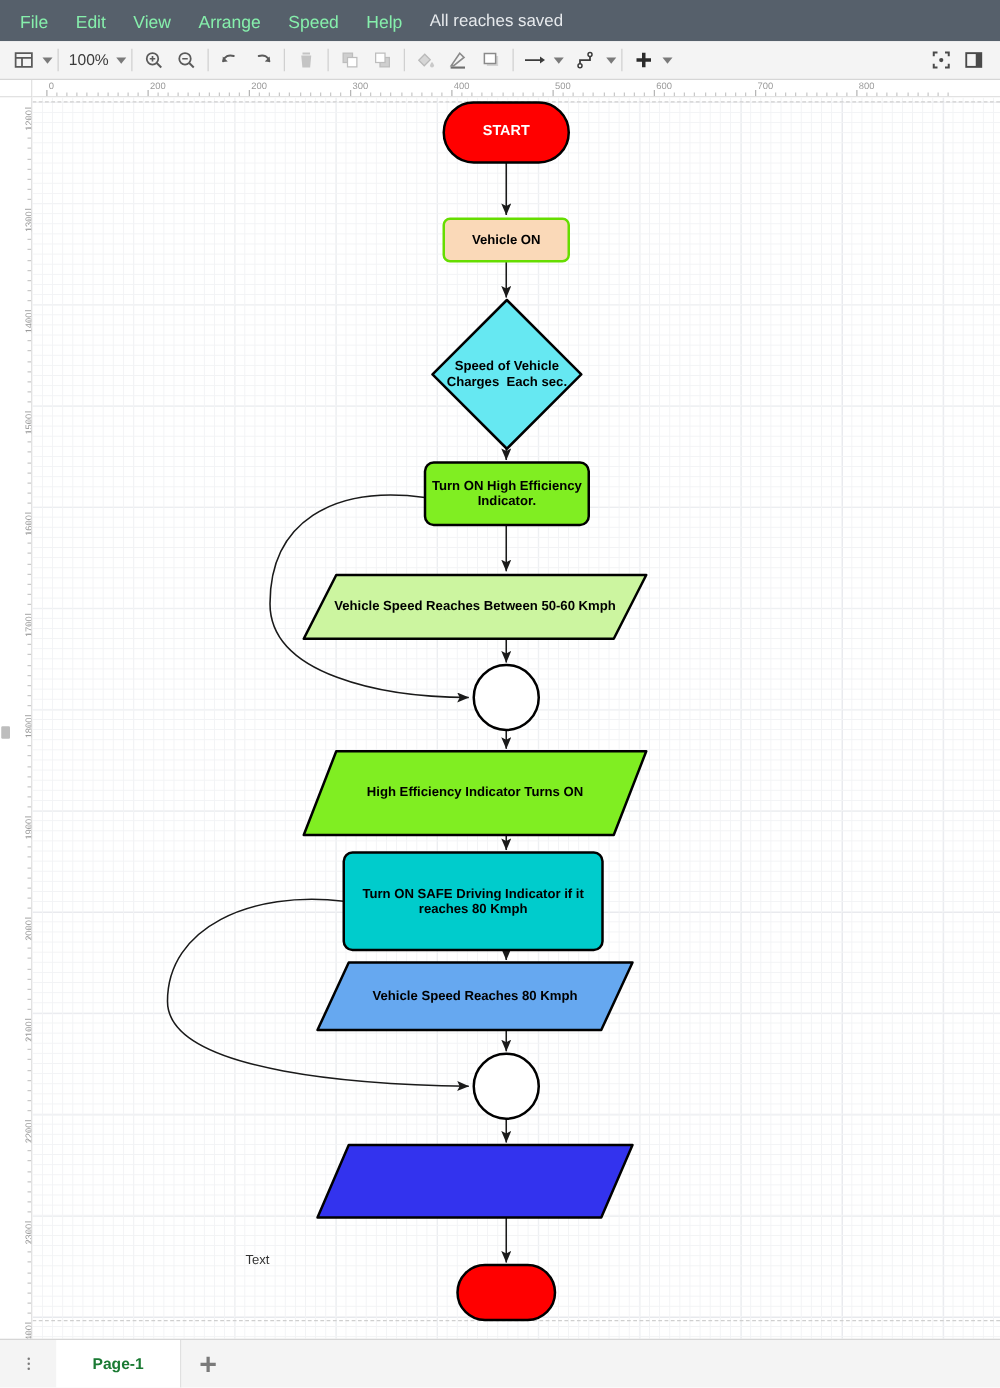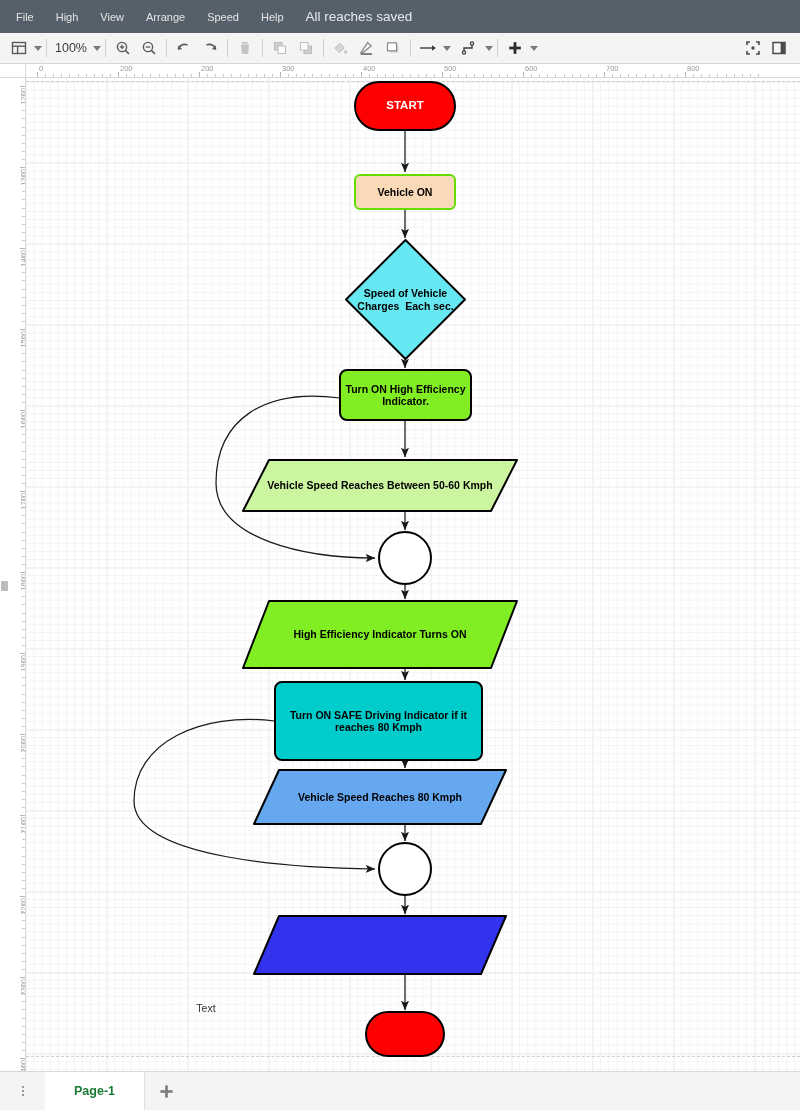--- a/index.html
+++ b/index.html
@@ -11,22 +11,22 @@
     background: #ffffff;
   }
 
   
   #menubar {
     position: absolute; left: 0; top: 0; width: 800px; height: 33px;
     background: #56606b;
     display: flex; align-items: center;
   }
   #menubar .menu-item {
-    color: #e5e5e5;
-    font-size: 11px;
+    color: #86efac;
+    font-size: 14px;
     padding: 5px 11px;
     line-height: 16px;
     white-space: nowrap;
     cursor: default;
   }
   #menubar .menu-item:first-child { margin-left: 5px; }
   #menubar .status-text { color: #e7eaed; font-size: 13.5px; padding: 5px 11px; }
 
   
   #toolbar {
@@ -149,21 +149,21 @@
   }
   #add-page {
     width: 42px; display: flex; align-items: center; justify-content: center;
   }
 </style>
 </head>
 <body>
 
 <div id="menubar">
   <div class="menu-item">File</div>
-  <div class="menu-item">High</div>
+  <div class="menu-item">Edit</div>
   <div class="menu-item">View</div>
   <div class="menu-item">Arrange</div>
   <div class="menu-item">Speed</div>
   <div class="menu-item">Help</div>
   <div class="status-text">All reaches saved</div>
 </div>
 
 <div id="toolbar">
   <div class="tb-group" style="margin-left:6px;">
     <div class="tb-btn tb-icon">

